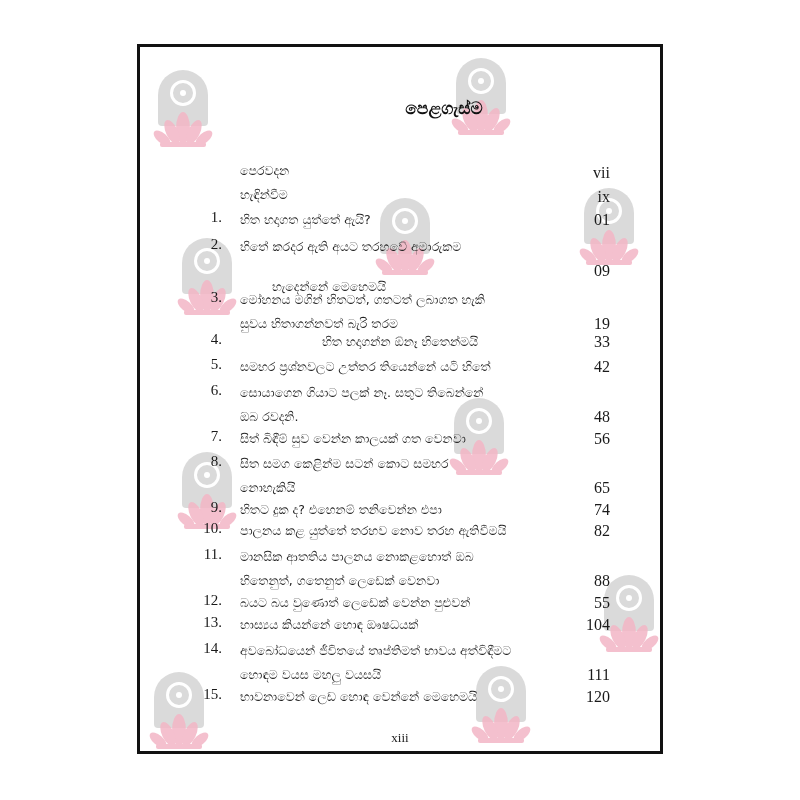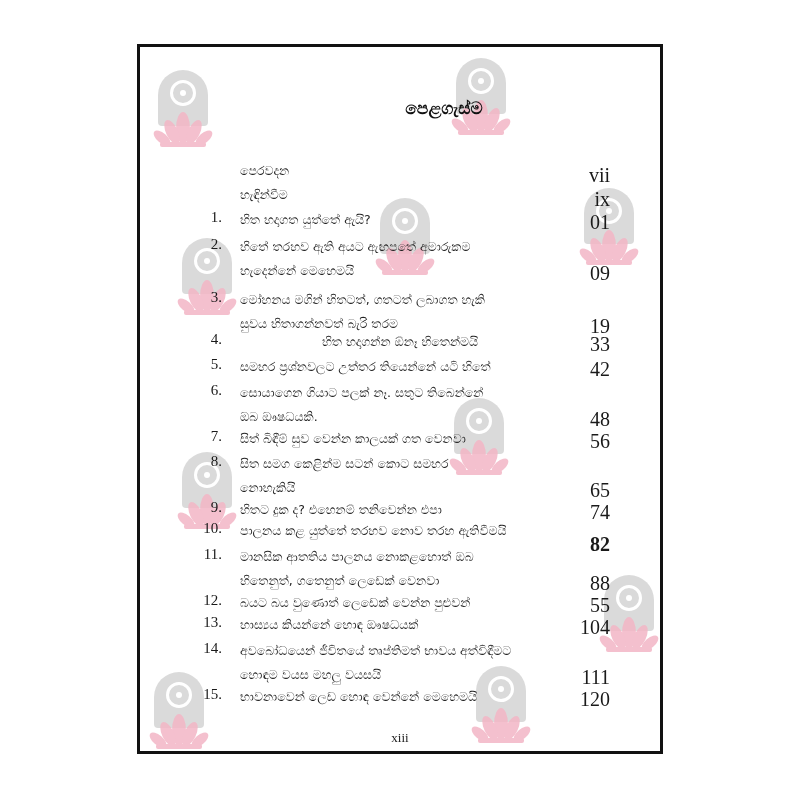--- a/index.html
+++ b/index.html
@@ -37,21 +37,21 @@
     .toc-num {
       position: absolute; right: 578px; text-align: right; font-family: "Liberation Serif", serif;
       font-size: 15px;
     }
     .toc-text {
       position: absolute; left: 240px; width: 320px; font-family: "DejaVu Sans", sans-serif;
       font-size: 12.5px; line-height: 21px; color: #222;
     }
     .toc-page {
       position: absolute; left: 560px; width: 50px; text-align: right;
-      font-family: "Liberation Serif", serif; font-size: 20px;
+      font-family: "Liberation Serif", serif; font-size: 16px;
     }
     .footer {
       position: absolute; left: 0; width: 800px; top: 730px; text-align: center;
       font-family: "Liberation Serif", serif; font-size: 13px; color: #222;
     }
   </style>
 </head>
 <body>
 
 <div class="page-frame"></div>
@@ -210,22 +210,22 @@
       <div class="toc-text">හැඳින්වීම</div>
       <div class="toc-page" style="top: 4px;">ix</div>
     </div>
     <div class="toc-row" style="top: 209px;">
       <div class="toc-num" style="top: 0px;">1.</div>
       <div class="toc-text" style="top: 0px;">හිත හදාගත යුත්තේ ඇයි?</div>
       <div class="toc-page" style="top: 2px;">01</div>
     </div>
     <div class="toc-row" style="top: 236px;">
       <div class="toc-num" style="top: 0px;">2.</div>
-      <div class="toc-text" style="top: 0px;">හිතේ තරහව ඇති අයට ඇඟපතේ අමාරුකම</div>
-      <div class="toc-text" style="top: 24px;">හැදෙන්නේ මෙහෙමයි</div>
+      <div class="toc-text" style="top: 0px;">හිතේ කරදර ඇති අයට තරහවේ අමාරුකම</div>
+      <div class="toc-text" style="top: 40px; margin-left: 32px;">හැදෙන්නේ මෙහෙමයි</div>
       <div class="toc-page" style="top: 26px;">09</div>
     </div>
     <div class="toc-row" style="top: 289px;">
       <div class="toc-num" style="top: 0px;">3.</div>
       <div class="toc-text" style="top: 0px;">මෝහනය මගින් හිතටත්, ගතටත් ලබාගත හැකි</div>
       <div class="toc-text" style="top: 24px;">සුවය හිතාගන්නවත් බැරි තරම</div>
       <div class="toc-page" style="top: 26px;">19</div>
     </div>
     <div class="toc-row" style="top: 331px;">
       <div class="toc-num" style="top: 0px;">4.</div>
@@ -233,21 +233,21 @@
       <div class="toc-page" style="top: 2px;">33</div>
     </div>
     <div class="toc-row" style="top: 356px;">
       <div class="toc-num" style="top: 0px;">5.</div>
       <div class="toc-text" style="top: 0px;">සමහර ප්‍රශ්නවලට උත්තර තියෙන්නේ යටි හිතේ</div>
       <div class="toc-page" style="top: 2px;">42</div>
     </div>
     <div class="toc-row" style="top: 382px;">
       <div class="toc-num" style="top: 0px;">6.</div>
       <div class="toc-text" style="top: 0px;">සොයාගෙන ගියාට පලක් නෑ. සතුට තිබෙන්නේ</div>
-      <div class="toc-text" style="top: 24px;">ඔබ ඖෂධයකි.</div>
+      <div class="toc-text" style="top: 24px;">ඔබ රවදනි.</div>
       <div class="toc-page" style="top: 26px;">48</div>
     </div>
     <div class="toc-row" style="top: 428px;">
       <div class="toc-num" style="top: 0px;">7.</div>
       <div class="toc-text" style="top: 0px;">සිත් බිඳීම් සුව වෙන්න කාලයක් ගත වෙනවා</div>
       <div class="toc-page" style="top: 2px;">56</div>
     </div>
     <div class="toc-row" style="top: 453px;">
       <div class="toc-num" style="top: 0px;">8.</div>
       <div class="toc-text" style="top: 0px;">සිත සමග කෙළින්ම සටන් කොට සමහර</div>
@@ -255,21 +255,21 @@
       <div class="toc-page" style="top: 26px;">65</div>
     </div>
     <div class="toc-row" style="top: 499px;">
       <div class="toc-num" style="top: 0px;">9.</div>
       <div class="toc-text" style="top: 0px;">හිතට දුක ද? එහෙනම් තනිවෙන්න එපා</div>
       <div class="toc-page" style="top: 2px;">74</div>
     </div>
     <div class="toc-row" style="top: 520px;">
       <div class="toc-num" style="top: 0px;">10.</div>
       <div class="toc-text" style="top: 0px;">පාලනය කළ යුත්තේ තරහව නොව තරහ ඇතිවීමයි</div>
-      <div class="toc-page" style="top: 13px; font-weight: bold;">82</div>
+      <div class="toc-page" style="top: 2px;">82</div>
     </div>
     <div class="toc-row" style="top: 546px;">
       <div class="toc-num" style="top: 0px;">11.</div>
       <div class="toc-text" style="top: 0px;">මානසික ආතතිය පාලනය නොකළහොත් ඔබ</div>
       <div class="toc-text" style="top: 24px;">හිතෙනුත්, ගතෙනුත් ලෙඩෙක් වෙනවා</div>
       <div class="toc-page" style="top: 26px;">88</div>
     </div>
     <div class="toc-row" style="top: 592px;">
       <div class="toc-num" style="top: 0px;">12.</div>
       <div class="toc-text" style="top: 0px;">බයට බය වුණොත් ලෙඩෙක් වෙන්න පුළුවන්</div>

